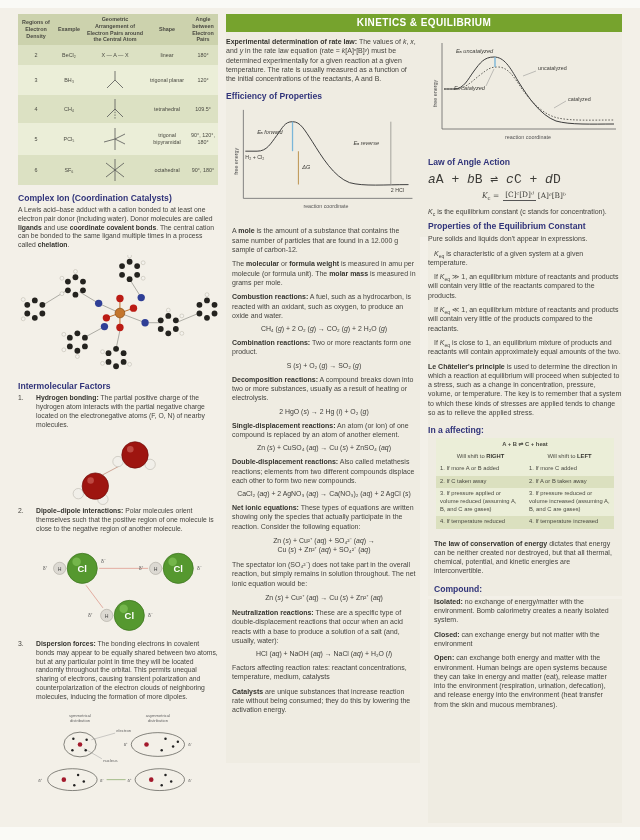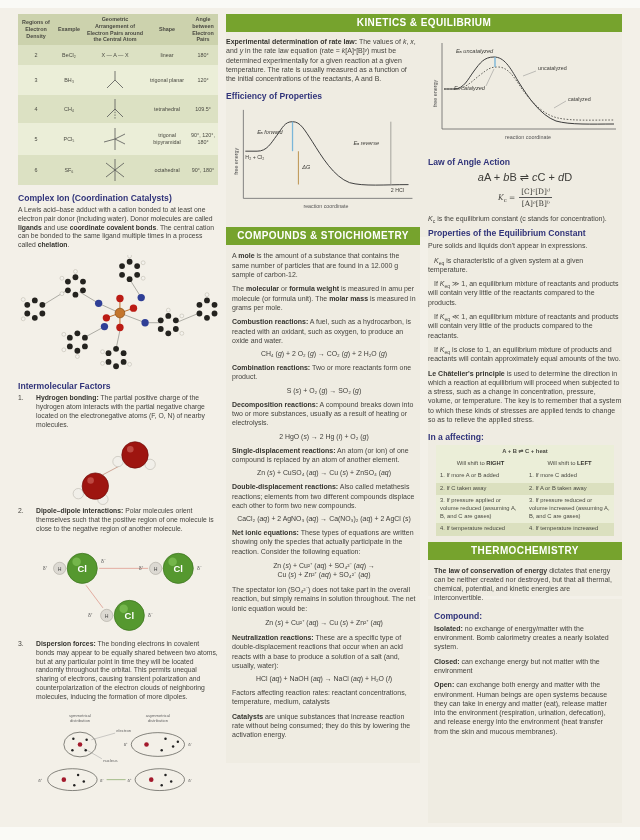--- a/index.html
+++ b/index.html
@@ -35,23 +35,23 @@
   .h20{min-height:20px}.h30{min-height:30px}.h28{min-height:28px}.h32{min-height:32px}
   
   .nut{width:178px;margin:2px 0 4px 8px;font-size:5.8px;line-height:1.3;color:#4a4a42}
   .nut-title{background:#ebeed8;text-align:center;font-weight:bold;padding:3px 2px 2px}
   .nut-grid{display:grid;grid-template-columns:89px 89px}
   .nut-grid .ncell{padding:2px 4px 3px}
   .nhead{text-align:center;background:#ebeed8}
   .nra{background:#ebeed8}
   .nrb{background:#dbe0bf}
   
-  .math{text-align:center;font-family:Liberation Sans, sans-serif;font-size:11px;margin:4px 0 3px;color:#3d3c38}
+  .math{text-align:left;font-family:Liberation Mono, monospace;font-size:13px;margin:4px 0 3px;color:#3d3c38}
   .kcrow{display:flex;justify-content:center;align-items:center;gap:4px;font-family:"DejaVu Serif",serif;font-size:7.4px;margin:2px 0 6px;color:#3d3c38}
-  .frac{display:inline-flex;flex-direction:column;text-align:right}
+  .frac{display:inline-flex;flex-direction:row;text-align:left}
   .frac .num{border-bottom:.8px solid #555;padding:0 2px 1px}
   .frac .den{padding:1px 2px 0}
   .prop{text-indent:6px}
   .prop0{text-indent:0}
   svg text{font-family:"Liberation Sans",sans-serif}
   .imf-item{display:flex;gap:6px;margin:2px 0 3px}
   .imf-num{font-size:6.8px;width:12px;flex:none}
   .svgblock{display:block;margin:0 auto}
 </style>
 </head>
@@ -381,21 +381,20 @@
     <line x1="66" y1="18" x2="66" y2="48" stroke="#7ab6d9" stroke-width="1.3"></line>
     <line x1="72" y1="48" x2="72" y2="82" stroke="#c09a5a" stroke-width="1.1"></line>
     <line x1="166" y1="18" x2="166" y2="82" stroke="#9a9a93" stroke-width="0.9"></line>
     <text x="30" y="31" font-size="5.6" font-style="italic" fill="#3d3c38">Eₐ forward</text>
     <text x="76" y="66" font-size="5.6" font-style="italic" fill="#3d3c38">ΔG</text>
     <text x="128" y="42" font-size="5.6" font-style="italic" fill="#3d3c38">Eₐ reverse</text>
     <text x="18" y="56" font-size="5.4" fill="#3d3c38">H₂ + Cl₂</text>
     <text x="166" y="90" font-size="5.4" fill="#3d3c38">2 HCl</text>
   </svg>
 
-  <div class="banner" style="margin-top:7px">COMPOUNDS &amp; STOICHIOMETRY</div>
   <div class="card-inner">
     <div>
       <p class="body">A <b>mole</b> is the amount of a substance that contains the same number of particles that are found in a 12.000 g sample of carbon-12.</p>
     </div>
     <div>
       <p class="body">The <b>molecular</b> or <b>formula weight</b> is measured in amu per molecule (or formula unit). The <b>molar mass</b> is measured in grams per mole.</p>
     </div>
     <div>
       <p class="body"><b>Combustion reactions:</b> A fuel, such as a hydrocarbon, is reacted with an oxidant, such as oxygen, to produce an oxide and water.</p>
       <span class="eq">CH₄ (<i>g</i>) + 2 O₂ (<i>g</i>) → CO₂ (<i>g</i>) + 2 H₂O (<i>g</i>)</span>
@@ -490,21 +489,20 @@
       <div class="ncell nra">1. If more C added</div>
       <div class="ncell nrb">2. If C taken away</div>
       <div class="ncell nrb">2. If A or B taken away</div>
       <div class="ncell nra">3. If pressure applied or volume reduced (assuming A, B, and C are gases)</div>
       <div class="ncell nra">3. If pressure reduced or volume increased (assuming A, B, and C are gases)</div>
       <div class="ncell nrb">4. If temperature reduced</div>
       <div class="ncell nrb">4. If temperature increased</div>
     </div>
   </div>
 
-  <div class="banner" style="margin-top:6px">THERMOCHEMISTRY</div>
   <div class="card-inner">
     <p class="body"><b>The law of conservation of energy</b> dictates that energy can be neither created nor destroyed, but that all thermal, chemical, potential, and kinetic energies are interconvertible.</p>
     <div class="navy">Compound:</div>
     <p class="body"><b>Isolated:</b> no exchange of energy/matter with the environment. Bomb calorimetry creates a nearly isolated system.</p>
     <p class="body"><b>Closed:</b> can exchange energy but not matter with the environment</p>
     <p class="body"><b>Open:</b> can exchange both energy and matter with the environment. Human beings are open systems because they can take in energy and matter (eat), release matter into the environment (respiration, urination, defecation), and release energy into the environment (heat transfer from the skin and mucous membranes).</p>
   </div>
 </div>
 
 </body></html>

